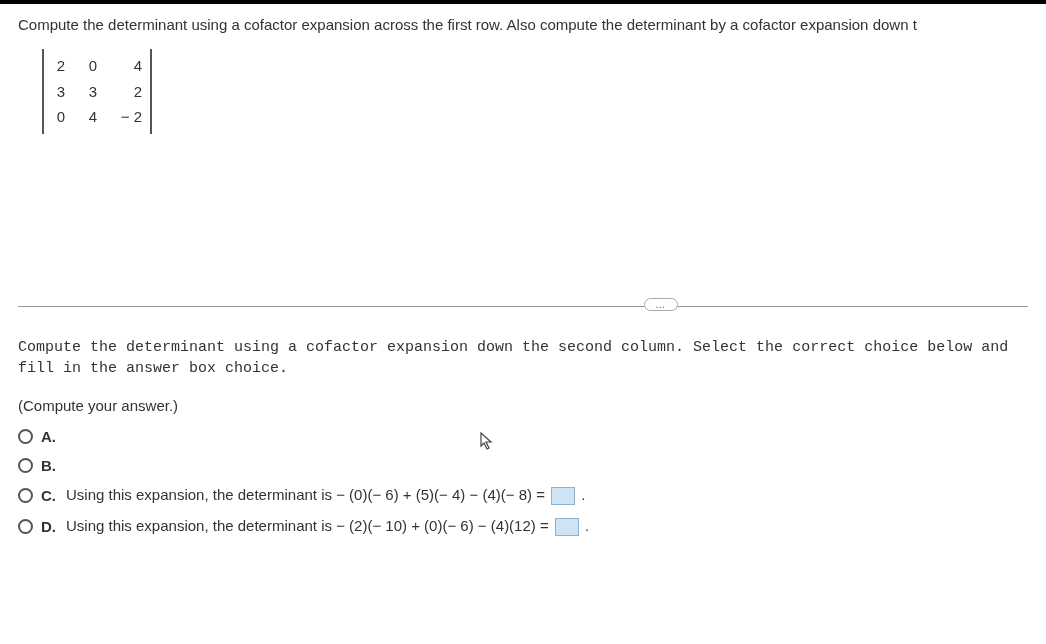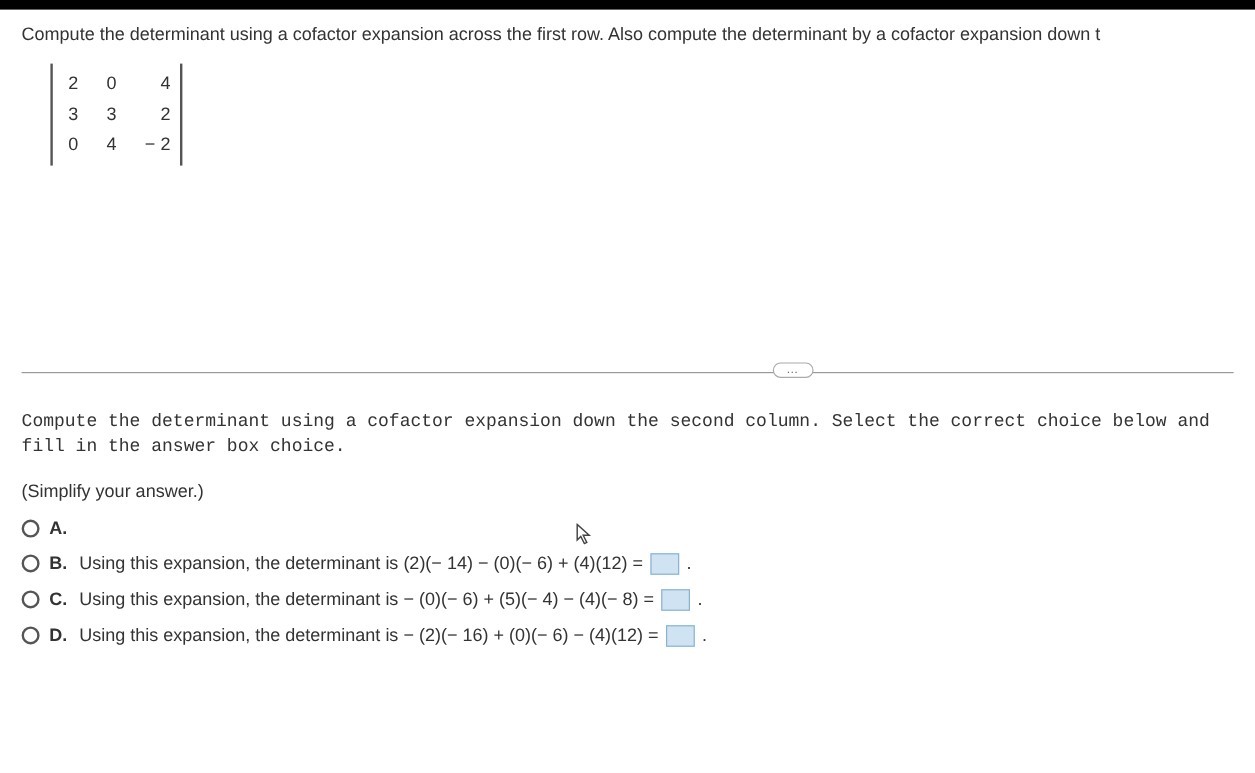--- a/index.html
+++ b/index.html
@@ -11,21 +11,21 @@
       width: 1046px;
       height: 644px;
       overflow: hidden;
     }
     .page {
       background: #fff;
       width: 100%;
       height: 100%;
       padding: 12px 18px 12px 18px;
       position: relative;
-      border-top: 8px solid #000000;
+      border-top: 4px solid #000000;
     }
     .question-text {
       font-size: 15px;
       color: #333;
       margin-bottom: 10px;
       white-space: nowrap;
       overflow: hidden;
     }
     .matrix {
       display: inline-block;
@@ -142,54 +142,49 @@
       <span class="matrix-cell wide">− 2</span>
     </div>
   </div>
 
   <div class="divider">
     <span class="ellipsis-pill">…</span>
   </div>
 
   <div class="sub-question">Compute the determinant using a cofactor expansion down the second column. Select the correct choice below and fill in the answer box choice.</div>
 
-  <div class="hint">(Simplify your answer.)</div>
+  <div class="hint">(Compute your answer.)</div>
 
   <div class="options">
 
     <div class="option">
       <span class="radio"></span>
       <span class="opt-letter">A.</span>
     </div>
 
     <div class="option">
       <span class="radio"></span>
       <span class="opt-letter">B.</span>
-      <span>
-        <span>Using this expansion, the determinant is (2)(− 14) − (0)(− 6) + (4)(12) =</span>
-        <span class="answer-box"></span>
-        <span>.</span>
-      </span>
     </div>
 
     <div class="option">
       <span class="radio"></span>
       <span class="opt-letter">C.</span>
       <span>
         <span>Using this expansion, the determinant is  − (0)(− 6) + (5)(− 4) − (4)(− 8) =</span>
         <span class="answer-box"></span>
         <span>.</span>
       </span>
     </div>
 
     <div class="option">
       <span class="radio"></span>
       <span class="opt-letter">D.</span>
       <span>
-        <span>Using this expansion, the determinant is  − (2)(− 16) + (0)(− 6) − (4)(12) =</span>
+        <span>Using this expansion, the determinant is  − (2)(− 10) + (0)(− 6) − (4)(12) =</span>
         <span class="answer-box"></span>
         <span>.</span>
       </span>
     </div>
 
   </div>
 
   <div class="cursor-arrow">
     <svg width="14" height="18" viewBox="0 0 14 18">
       <path d="M1 1 L1 14 L4 11 L7 17 L9 16 L6 10 L11 10 Z" fill="none" stroke="#444" stroke-width="1.2"></path>

